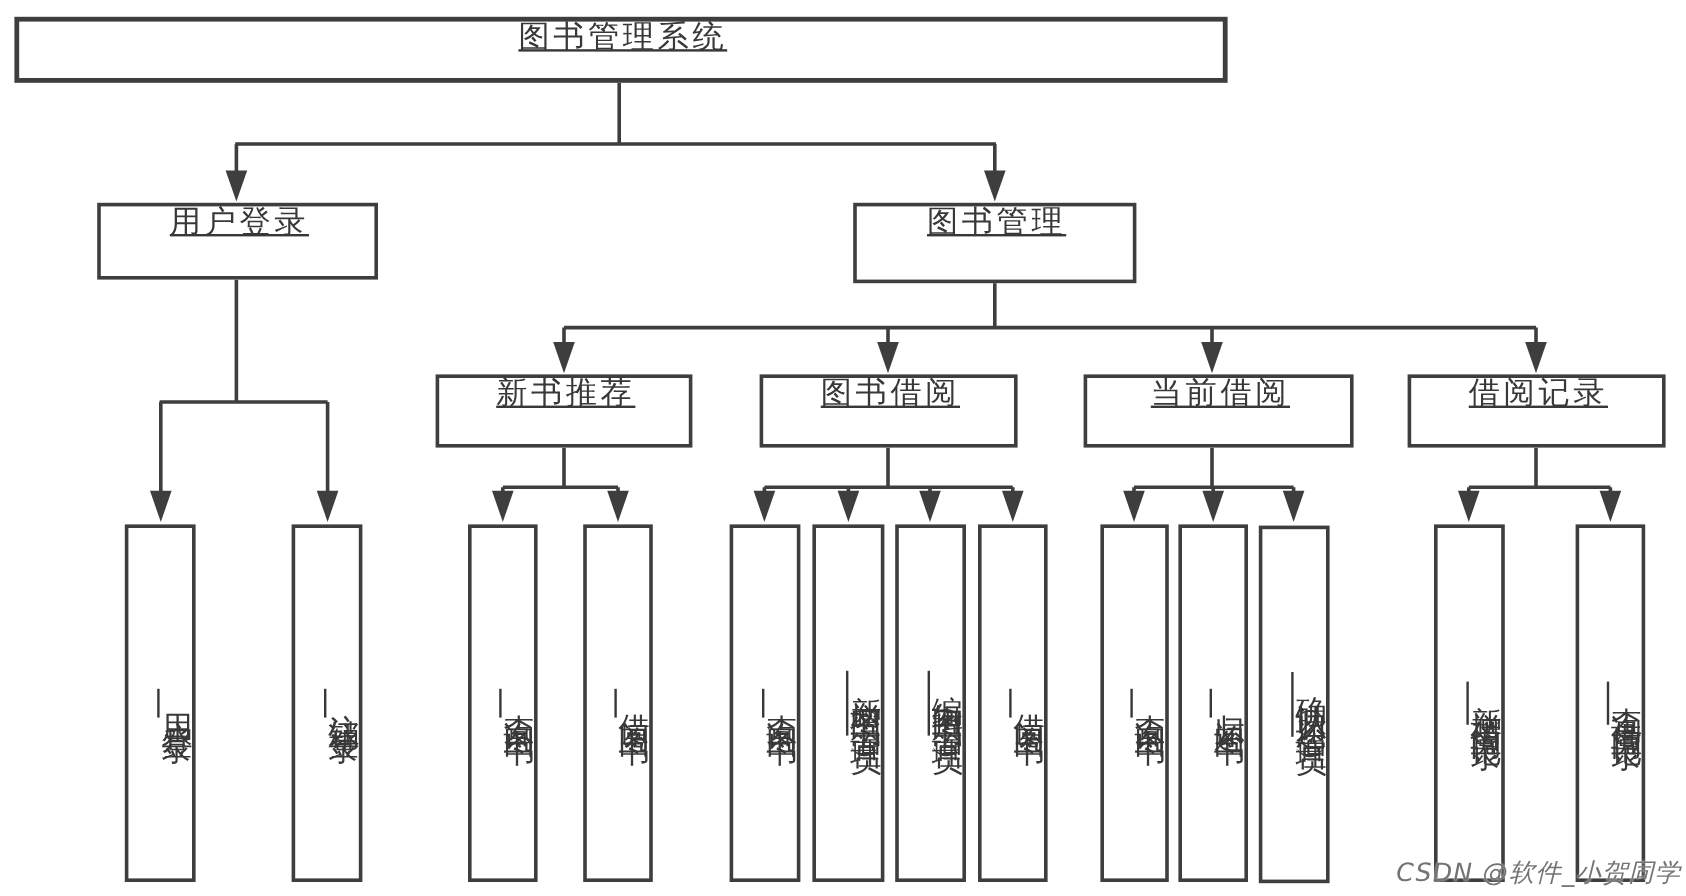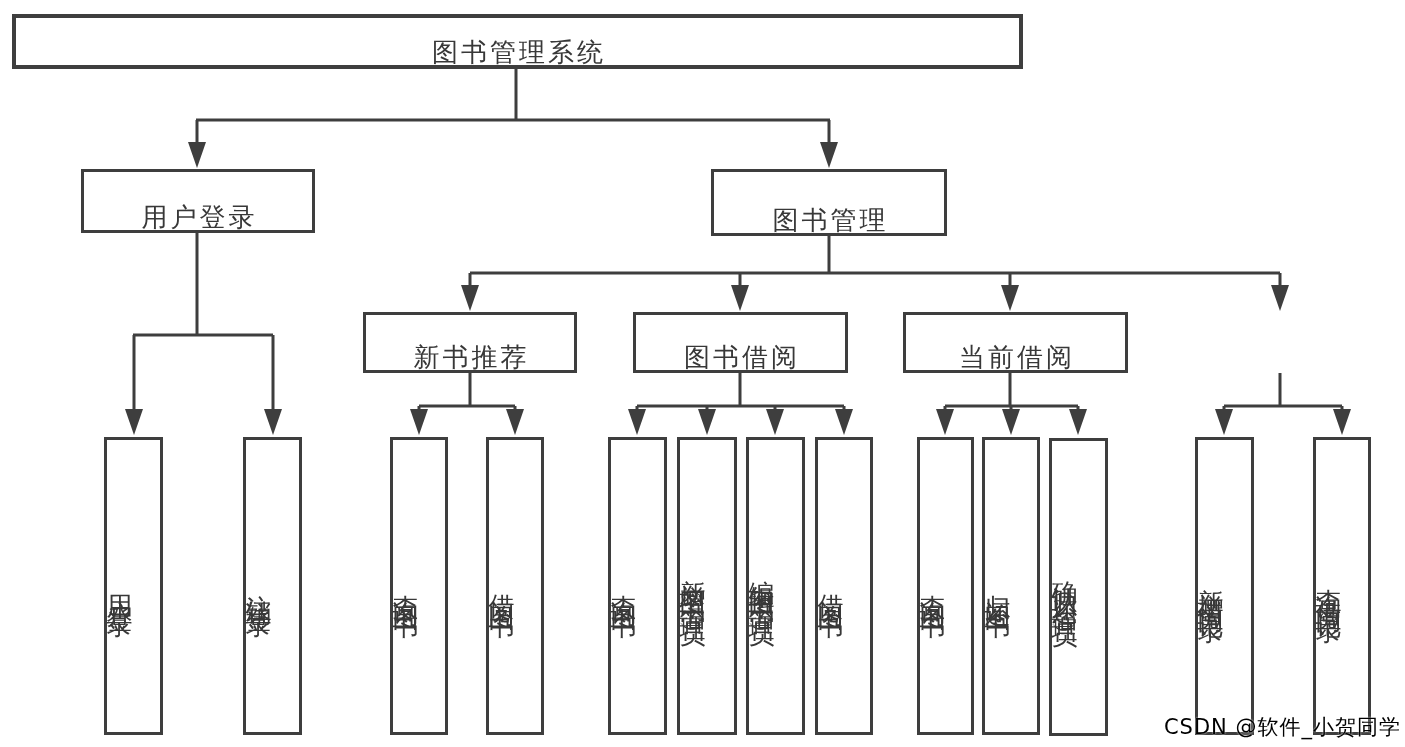--- a/index.html
+++ b/index.html
@@ -21,25 +21,26 @@
     top: 0;
     width: 1405px;
     height: 747px;
   }
   .box {
     position: absolute;
     box-sizing: border-box;
     background: #ffffff;
     border: 3px solid #3e3e3e;
     display: flex;
-    align-items: flex-end;
+    align-items: flex-start;
     justify-content: center;
     color: #383838;
     font-size: 26px;
     line-height: 1;
+    text-decoration: underline;
   }
   .box.root { border-width: 4px; }
   .hlabel {
     letter-spacing: 3px;
     text-indent: 3px;
     white-space: nowrap;
   }
   .vbox {
     writing-mode: vertical-rl;
     text-orientation: mixed;
@@ -47,24 +48,25 @@
   .vlabel {
     letter-spacing: 6px;
     white-space: nowrap;
   }
   .watermark {
     position: absolute;
     right: 4px;
     bottom: 6px;
     font-size: 21px;
     letter-spacing: 1px;
-    color: #000000;
+    color: #737373;
     text-shadow: 0 0 2px #ffffff;
     z-index: 5;
     white-space: nowrap;
+    font-style: italic;
   }
 </style>
 </head>
 <body>
 
 <div class="canvas">
 
   <svg class="connectors" viewBox="0 0 1405 747" xmlns="http://www.w3.org/2000/svg">
     <g stroke="#3e3e3e" stroke-width="3" fill="none">
 
@@ -125,20 +127,23 @@
 
   <div class="box" style="left:633px; top:312px; width:215px; height:61px;">
     <span class="hlabel">图书借阅</span>
   </div>
   <div class="box" style="left:363px; top:312px; width:214px; height:61px;">
     <span class="hlabel">新书推荐</span>
   </div>
   <div class="box" style="left:903px; top:312px; width:225px; height:61px;">
     <span class="hlabel">当前借阅</span>
   </div>
+  <div class="box" style="left:1173px; top:312px; width:215px; height:61px;">
+    <span class="hlabel">借阅记录</span>
+  </div>
 
   <div class="box vbox" style="left:104px; top:437px; width:59px; height:298px;">
     <span class="vlabel">用户登录</span>
   </div>
   <div class="box vbox" style="left:243px; top:437px; width:59px; height:298px;">
     <span class="vlabel">注销登录</span>
   </div>
 
   <div class="box vbox" style="left:390px; top:437px; width:58px; height:298px;">
     <span class="vlabel">查询图书</span>

